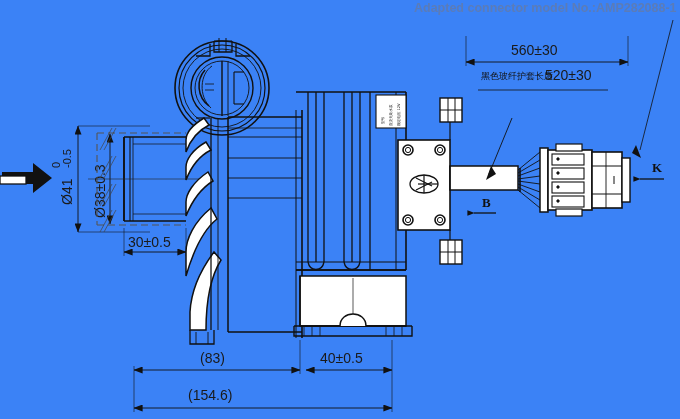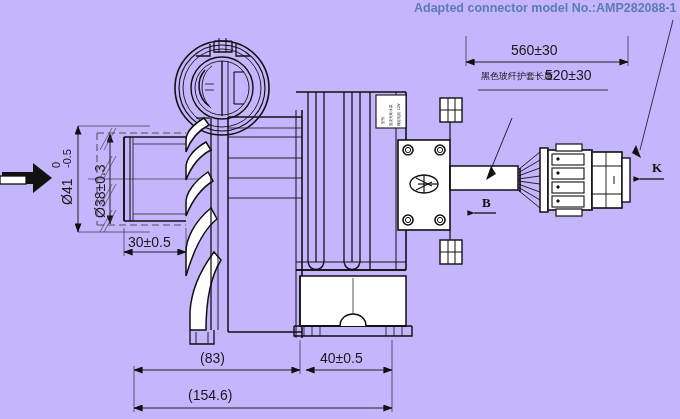--- a/index.html
+++ b/index.html
@@ -2,21 +2,21 @@
 <html><head>
 <meta charset="utf-8">
 <title>Pump Technical Drawing</title>
 <style>
   html,body{margin:0;padding:0;background:#ffffff;}
   body{
     font-family:"Liberation Sans", sans-serif;
     width:680px;height:419px;overflow:hidden;
     -webkit-font-smoothing:antialiased;
   }
-  #stage{position:relative;width:680px;height:419px;background:#c4b5fd;}
+  #stage{position:relative;width:680px;height:419px;background:#3b82f6;}
   #stage svg{position:absolute;left:0;top:0;display:block;}
   .dimtxt{font-family:"Liberation Sans",sans-serif;font-size:14px;fill:#1a1a1a;}
   .dimtxt-sm{font-family:"Liberation Sans",sans-serif;font-size:11px;fill:#1a1a1a;}
   .cn{font-family:"DejaVu Sans",sans-serif;font-size:9px;fill:#111;}
   .cn-tiny{font-family:"DejaVu Sans",sans-serif;font-size:3.6px;fill:#111;}
   .lbl{font-family:"Liberation Serif",serif;font-size:13px;font-weight:bold;fill:#111;}
   .hdr{font-family:"Liberation Sans",sans-serif;font-size:12.5px;font-weight:bold;}
 </style>
 </head>
 <body>

